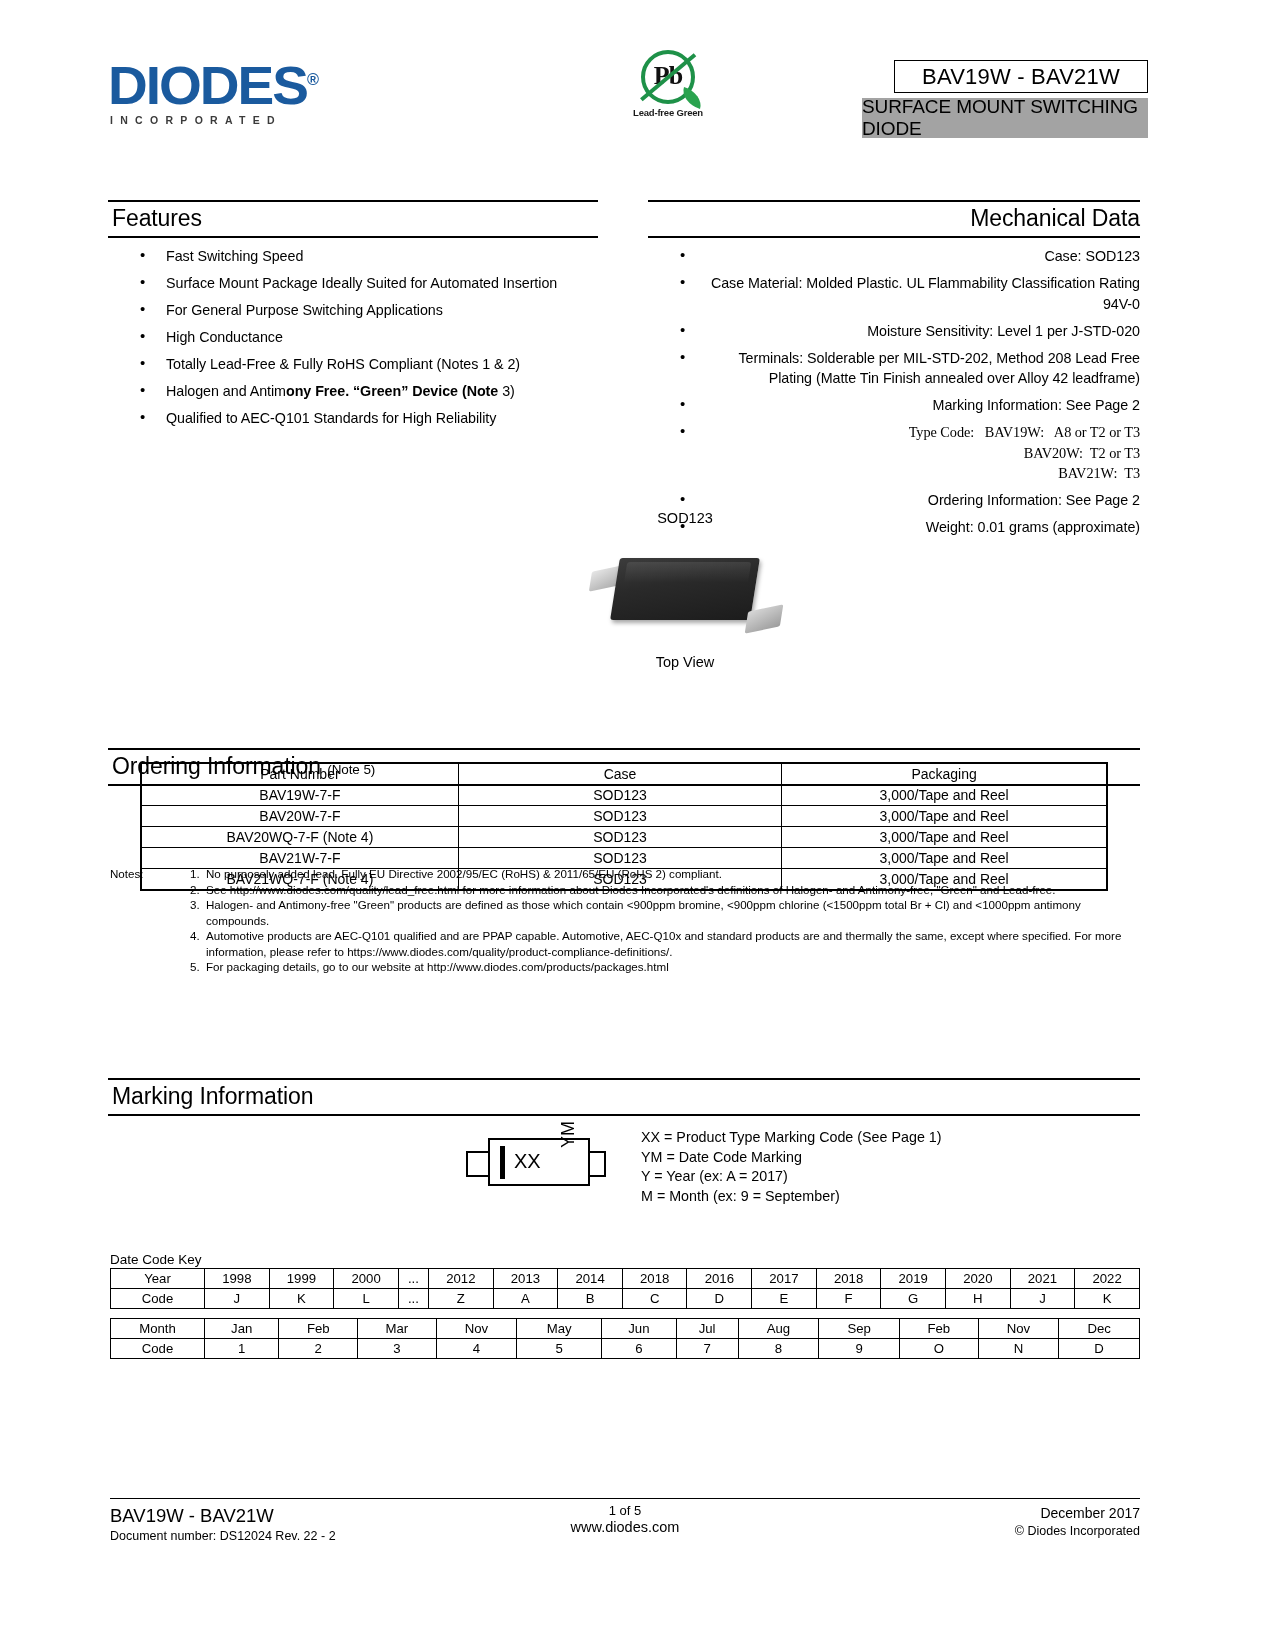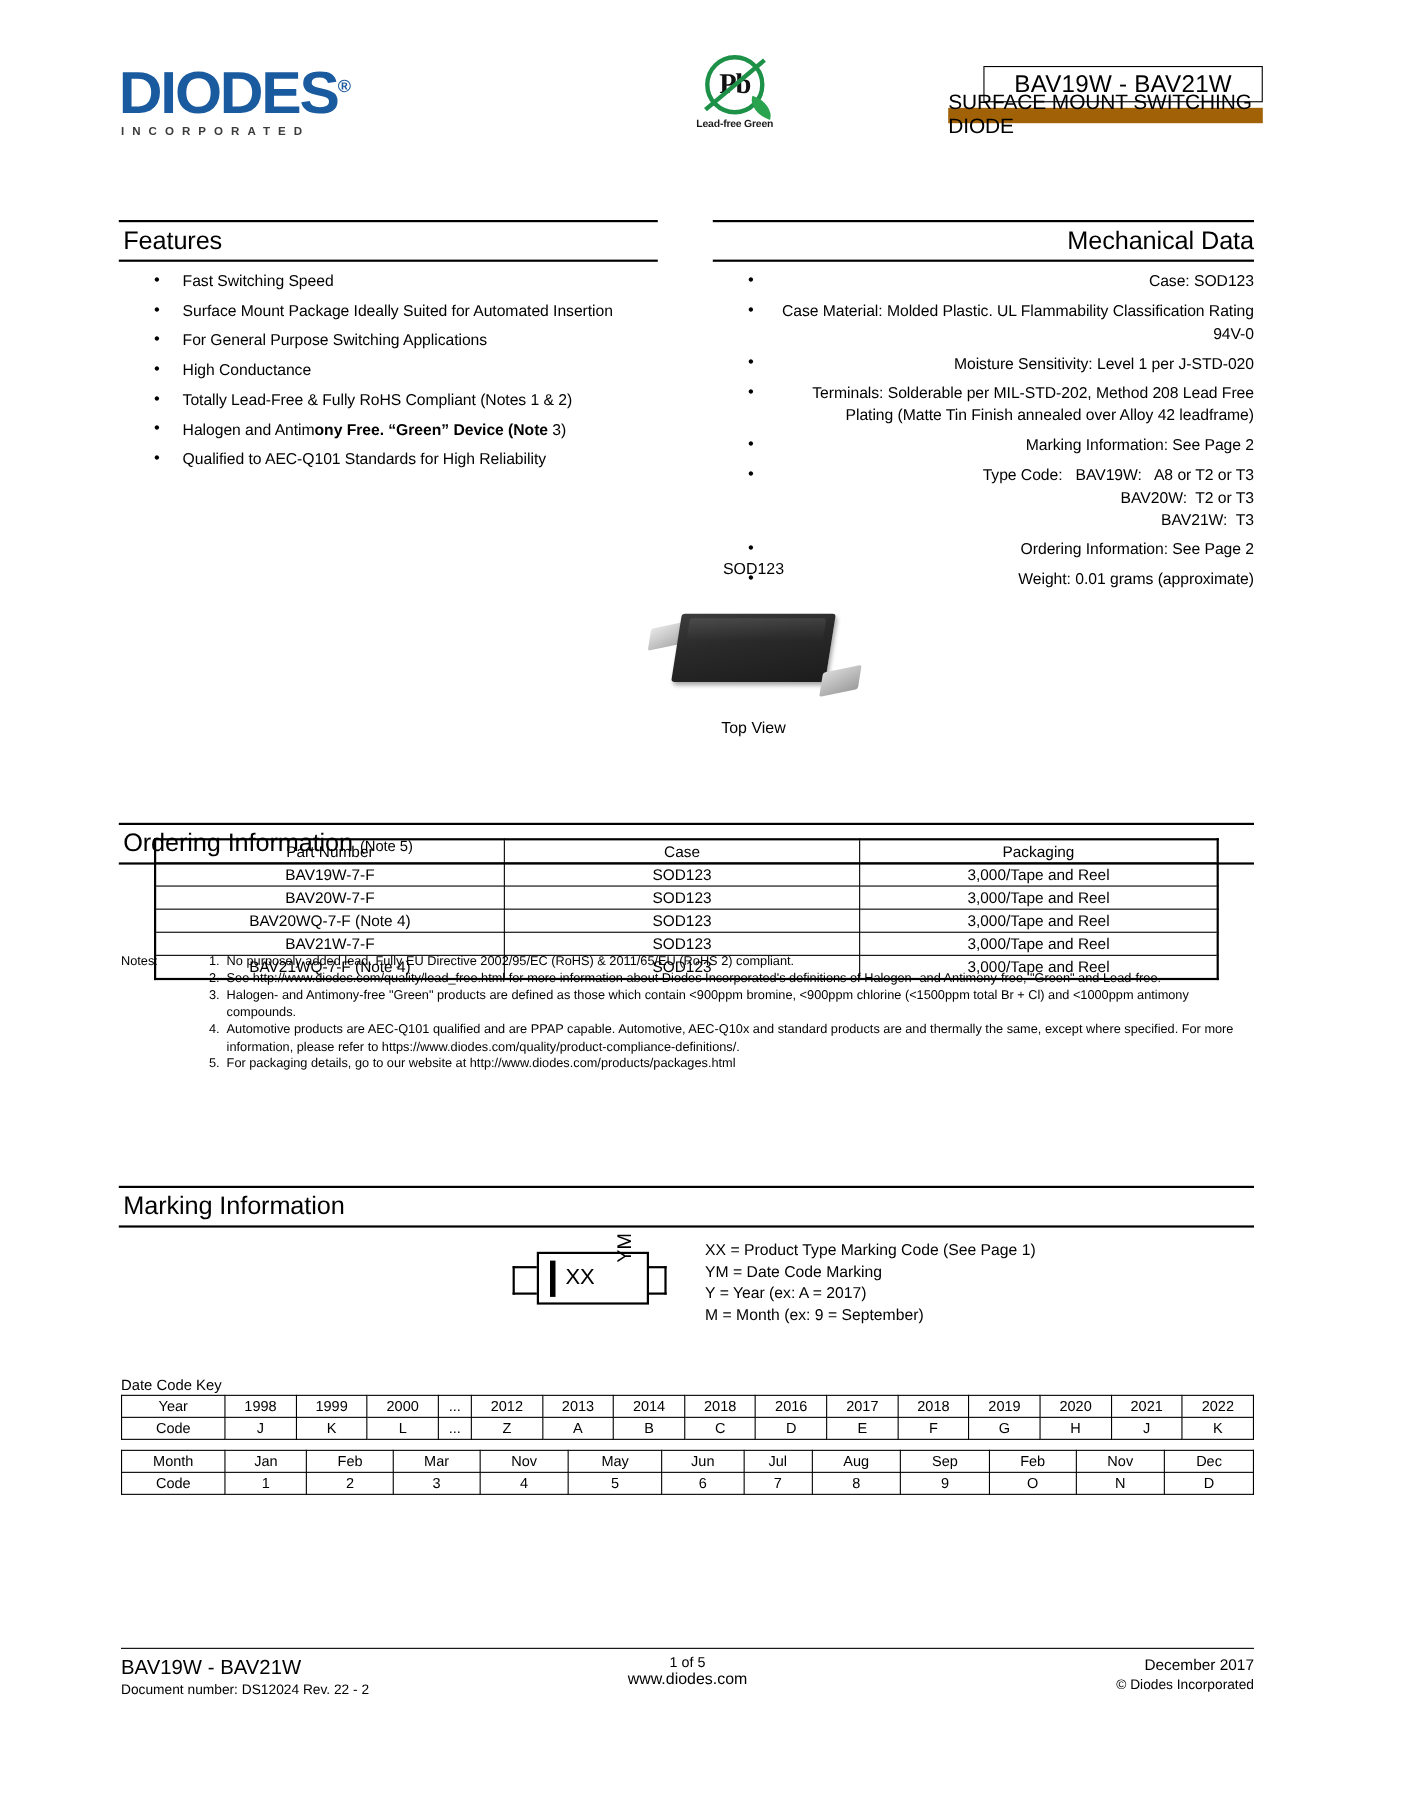--- a/index.html
+++ b/index.html
@@ -59,22 +59,22 @@
     margin-top:3px; letter-spacing:-0.2px;
   }
 
   .title-box {
     position:absolute; left:786px; top:10px; width:254px; height:33px;
     border:1.6px solid #000;
     display:flex; align-items:center; justify-content:center;
   }
   .title-box span { font-size:22px; letter-spacing:0.2px; }
   .subtitle-bar {
-    position:absolute; left:754px; top:48px; width:286px; height:14px;
-    background:#a16207;
+    position:absolute; left:754px; top:48px; width:286px; height:40px;
+    background:#a3a3a3;
     display:flex; align-items:center; justify-content:center;
   }
   .subtitle-bar span { font-size:19px; letter-spacing:-0.1px; }
 
   
   .sec {
     position:absolute;
     margin-top:48px;
   }
   .sec-rule-top { border-top:2.5px solid #000; }
@@ -93,21 +93,21 @@
     font-size:14.3px;
     line-height:20.5px;
     margin-bottom:6.5px;
     letter-spacing:-0.05px;
   }
   ul.blist li:before {
     content:"\2022";
     position:absolute; left:32px; top:-1px;
     font-size:15px;
   }
-  .tc-grid { display:block; }
+  .tc-grid { display:block;font-family:Liberation Serif, serif; }
   .tc-row { display:block; white-space:pre; }
   .tc-indent { padding-left:118px; }
 
   
   .pkg-wrap { position:absolute; left:540px; top:510px; width:290px; text-align:center; }
   .pkg-label { font-size:14.5px; margin-bottom:26px; }
   .pkg-art {
     position:relative; width:200px; height:78px; margin:0 auto;
   }
   .pkg-body {

